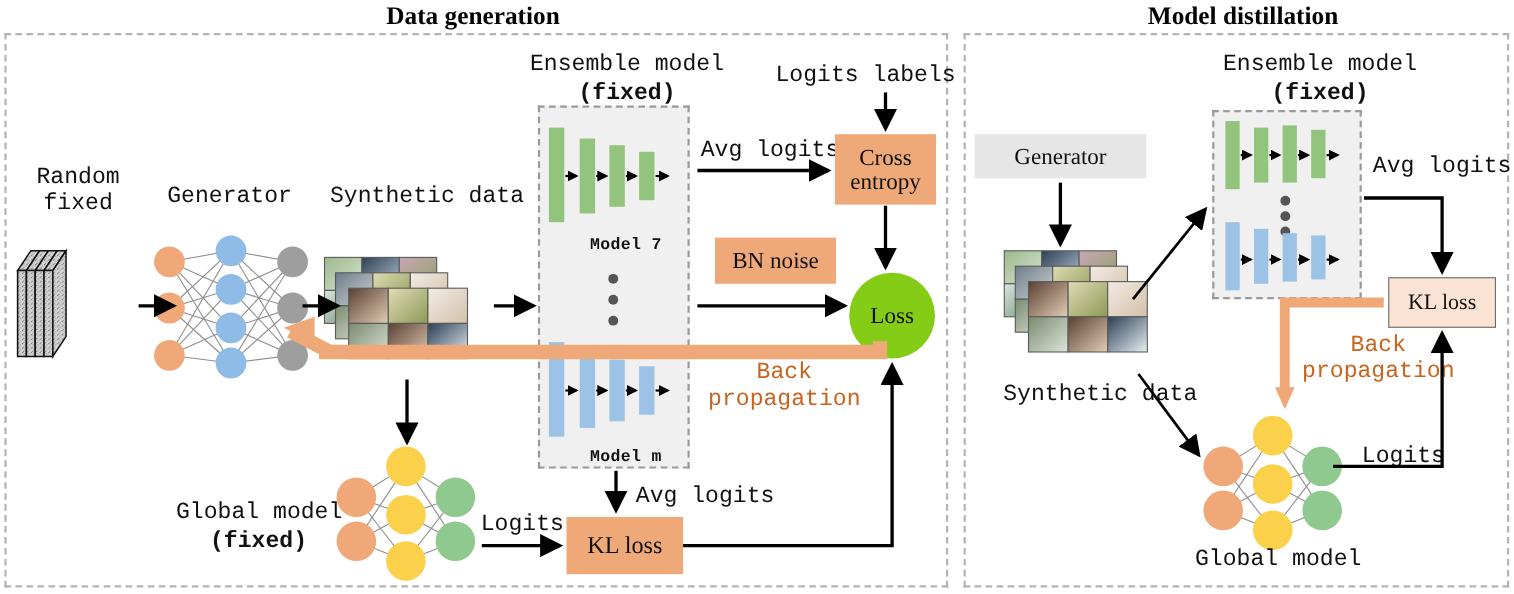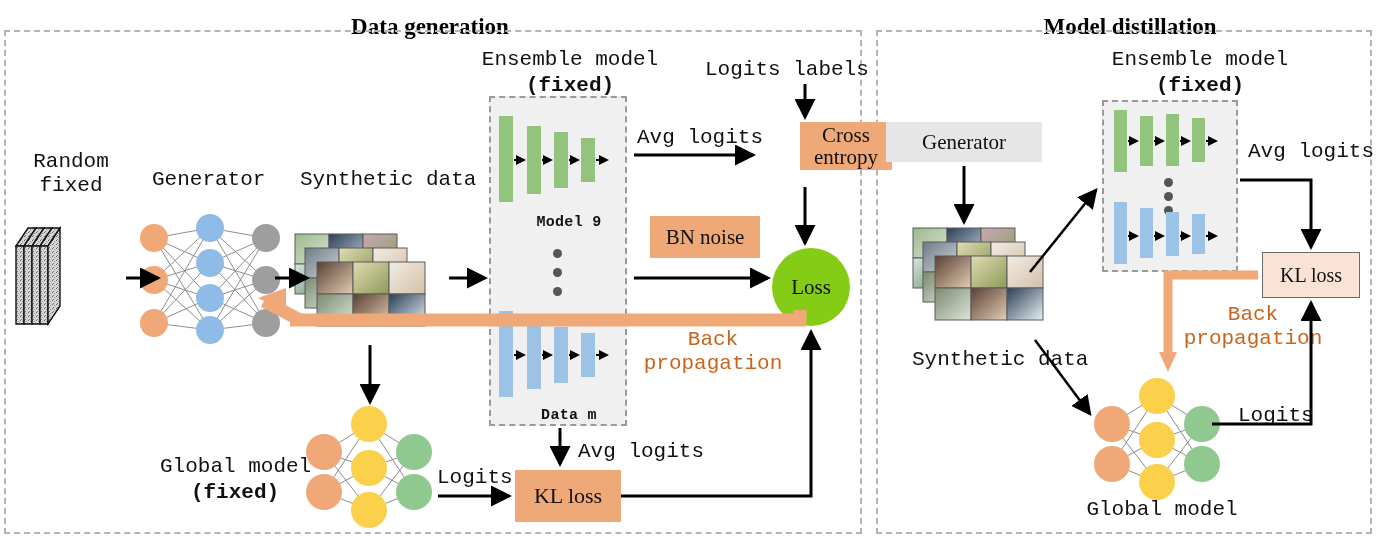--- a/index.html
+++ b/index.html
@@ -6,21 +6,21 @@
   body {
     width:1376px; height:540px; background:#ffffff; position:relative;
     font-family:"Liberation Serif", serif; overflow:hidden;
   }
   .abs { position:absolute; }
   .panel {
     position:absolute; border:2px dashed #b4b4b4; background:transparent;
   }
   .panel-title {
     position:absolute; font-family:"Liberation Serif", serif; font-weight:bold;
-    font-size:23px; color:#000; text-align:center; white-space:nowrap;margin-top:12px;
+    font-size:23px; color:#000; text-align:center; white-space:nowrap;
   }
   .lbl {
     position:absolute; font-family:Liberation Mono, monospace; font-size:21px;
     color:#111; white-space:nowrap; line-height:1.12;
   }
   .lbl.bold { font-weight:bold; }
   .lbl.center { text-align:center; }
   .lbl.small { font-size:15px; font-weight:bold; letter-spacing:.3px; }
   .lbl.orange { color:#c8641e; }
   .box-orange {
@@ -234,21 +234,21 @@
       <line x1="72" y1="50" x2="81" y2="50"></line>
       <line x1="99" y1="50" x2="110" y2="50"></line>
     </g>
     <defs>
       <marker id="ah1" markerWidth="5" markerHeight="5" refX="4" refY="2.5" orient="auto">
         <path d="M0,0 L5,2.5 L0,5 z" fill="#000"></path>
       </marker>
     </defs>
   </svg>
 </div>
-<div class="lbl small" style="left:519px; top:215px; width:100px; text-align:center;">Model  9</div>
+<div class="lbl small" style="left:519px; top:215px; width:100px; text-align:center;">Model  7</div>
 
 <div class="dotv" style="left:553px; top:249px;"></div>
 <div class="dotv" style="left:553px; top:268px;"></div>
 <div class="dotv" style="left:553px; top:287px;"></div>
 
 <div class="abs" style="left:497px; top:305px; width:124px; height:100px;">
   <svg width="124" height="100" style="overflow:visible">
     <g fill="#9cc3e5">
       <rect x="2" y="6" width="14" height="86"></rect>
       <rect x="30" y="16" width="14" height="68"></rect>
@@ -261,27 +261,27 @@
       <line x1="72" y1="50" x2="81" y2="50"></line>
       <line x1="99" y1="50" x2="110" y2="50"></line>
     </g>
     <defs>
       <marker id="ah2" markerWidth="5" markerHeight="5" refX="4" refY="2.5" orient="auto">
         <path d="M0,0 L5,2.5 L0,5 z" fill="#000"></path>
       </marker>
     </defs>
   </svg>
 </div>
-<div class="lbl small" style="left:519px; top:408px; width:100px; text-align:center;">Data  m</div>
+<div class="lbl small" style="left:519px; top:408px; width:100px; text-align:center;">Model  m</div>
 
 <div class="lbl" style="left:637px; top:126px;">Avg logits</div>
 
 <div class="lbl" style="left:705px; top:58px;">Logits labels</div>
 
-<div class="box-orange" style="left:759px; top:122px; width:92px; height:48px;margin-left:41px;">
+<div class="box-orange" style="left:759px; top:122px; width:92px; height:64px;">
   <span style="white-space:pre-line">Cross
 entropy</span>
 </div>
 
 <div class="box-orange" style="left:650px; top:216px; width:110px; height:42px;">
   <span>BN noise</span>
 </div>
 
 <div class="circle-loss" style="left:772px; top:248px; width:78px; height:78px;">
   <span>Loss</span>

